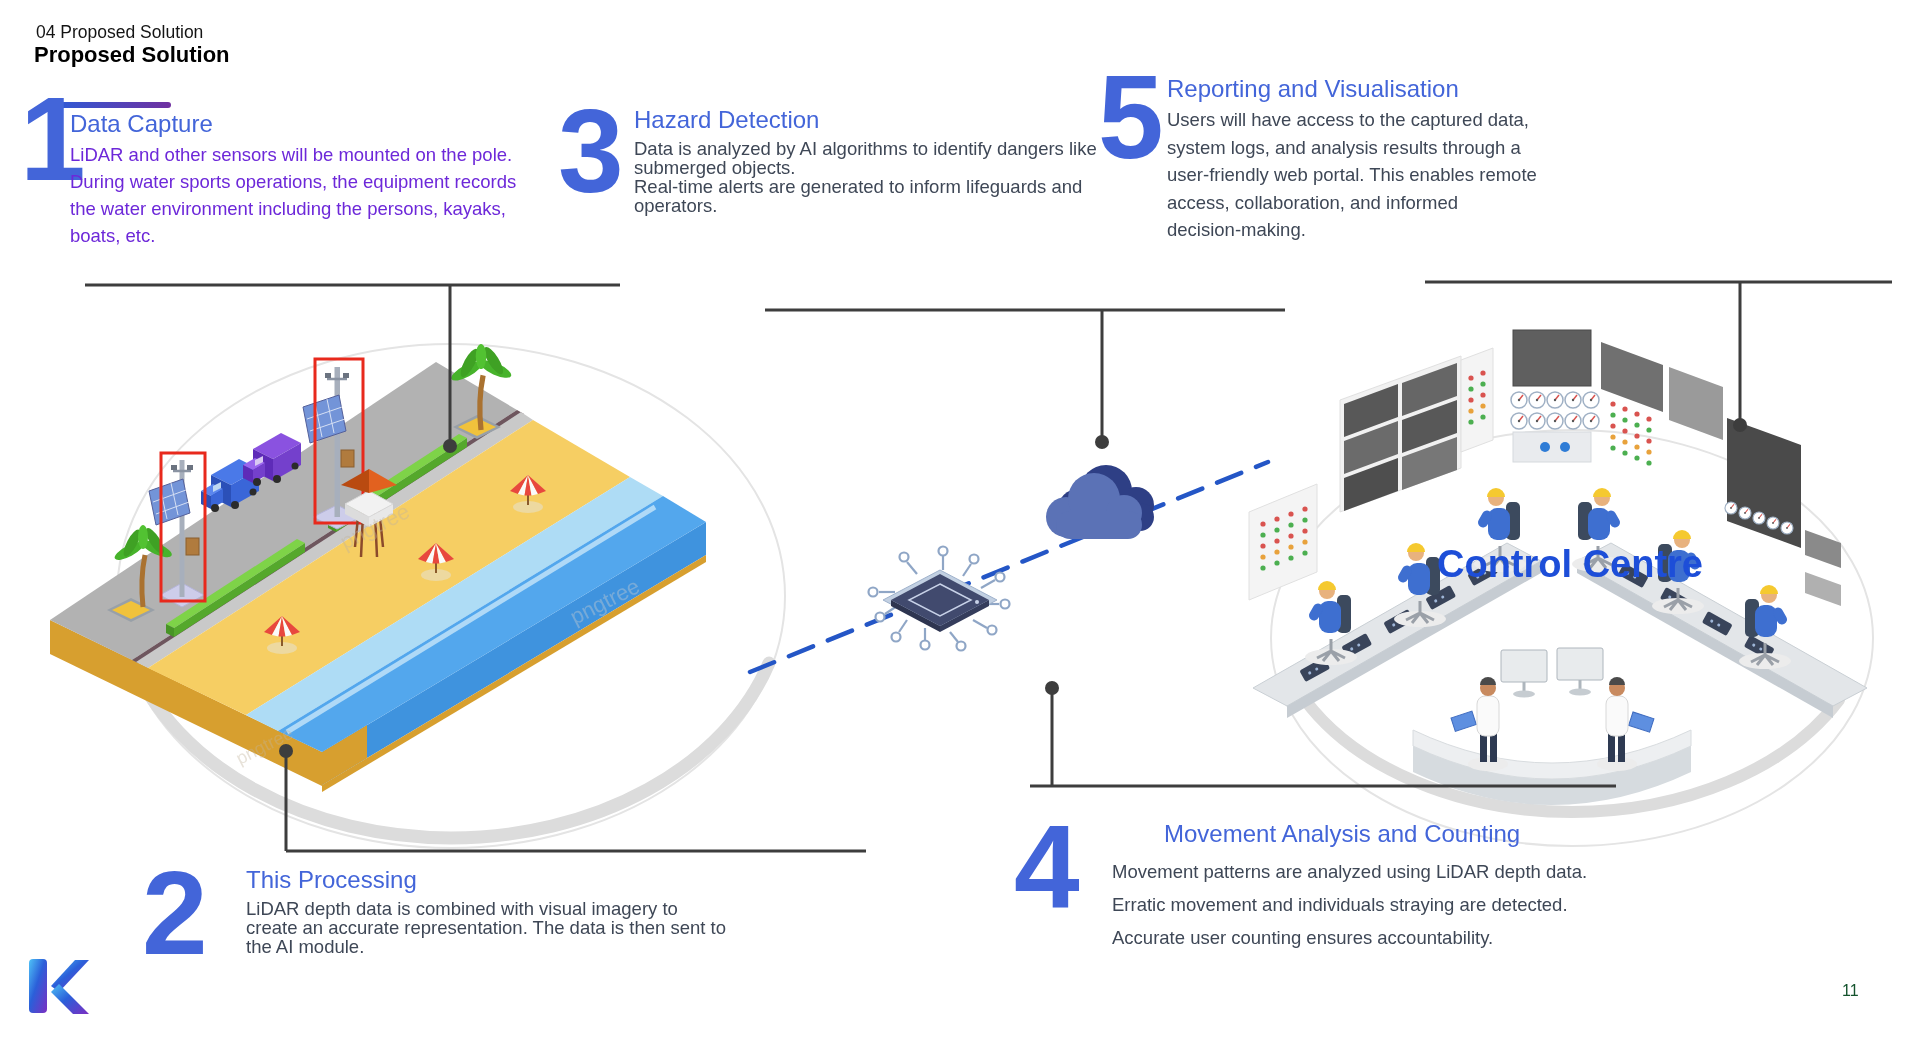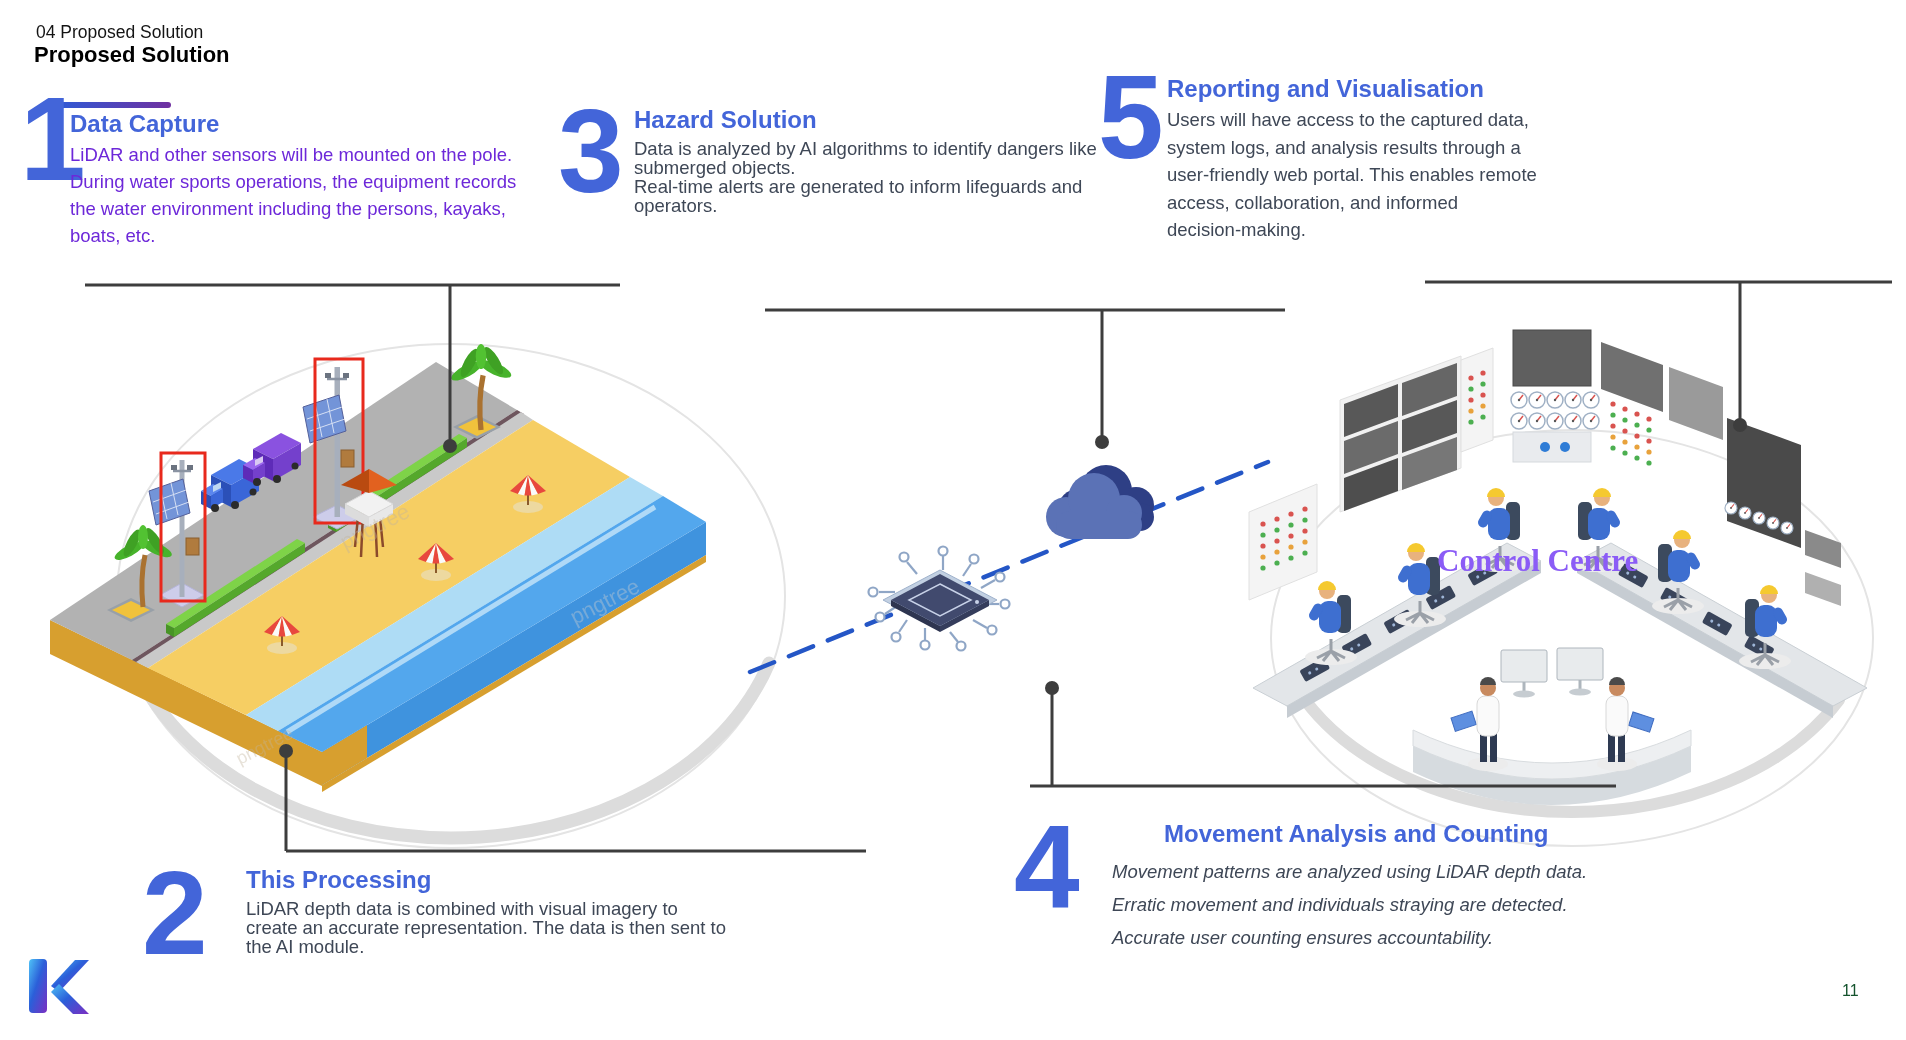--- a/index.html
+++ b/index.html
@@ -9,26 +9,26 @@
   }
   *{margin:0;padding:0;box-sizing:border-box;}
   html,body{width:1906px;height:1040px;background:#fff;overflow:hidden;
     font-family:"Liberation Sans", sans-serif;}
   .abs{position:absolute;}
   .kicker{font-size:17.5px;color:#141414;text-align:center;}
   .slide-title{font-size:22px;font-weight:bold;color:#000;}
   .grad-bar{width:116px;height:6px;border-radius:3px;
     background:linear-gradient(90deg,#2E5BD7,#7030A0);}
   .step-num{font-size:118px;font-weight:bold;color:var(--accent);line-height:0.84;letter-spacing:-3px;}
-  .step-title{font-size:24px;font-weight:bold;color:var(--accent);}
+  .step-title{font-size:24px;font-weight:normal;color:var(--accent);}
   .step-body{font-size:18.5px;color:var(--body);white-space:pre-line;line-height:19px;}
   .step-body.s1{color:#6d28d9;line-height:27px;}
-  .step-body.s4{line-height:33px;font-style:italic;}
+  .step-body.s4{line-height:33px;}
   .step-body.s5{line-height:27.5px;}
-  .cc-label{font-size:31px;font-weight:bold;color:#8b5cf6;font-family:Liberation Serif, serif;}
+  .cc-label{font-size:38px;font-weight:bold;color:#1d4ed8;}
   .page-num{font-size:16px;color:#14532d;}
   svg{display:block;}
 </style>
 </head>
 <body>
 
 <svg class="abs" style="left:15px;top:295px" width="850" height="580" viewBox="0 0 850 580">
   <defs>
     <g id="palm">
       <path d="M0 60 Q-3 32 2 8" stroke="#AA7230" stroke-width="5" fill="none"></path>
@@ -377,21 +377,21 @@
 the water environment including the persons, kayaks,
 boats, etc.</div>
 
 <div class="abs step-num" style="left:142px;top:864px">2</div>
 <div class="abs step-title" style="left:246px;top:866px">This Processing</div>
 <div class="abs step-body" style="left:246px;top:899px;width:520px">LiDAR depth data is combined with visual imagery to
 create an accurate representation. The data is then sent to
 the AI module.</div>
 
 <div class="abs step-num" style="left:558px;top:102px">3</div>
-<div class="abs step-title" style="left:634px;top:106px">Hazard Solution</div>
+<div class="abs step-title" style="left:634px;top:106px">Hazard Detection</div>
 <div class="abs step-body" style="left:634px;top:139px;width:500px">Data is analyzed by AI algorithms to identify dangers like
 submerged objects.
 Real-time alerts are generated to inform lifeguards and
 operators.</div>
 
 <div class="abs step-num" style="left:1014px;top:818px">4</div>
 <div class="abs step-title" style="left:1164px;top:820px">Movement Analysis and Counting</div>
 <div class="abs step-body s4" style="left:1112px;top:855px;width:540px">Movement patterns are analyzed using LiDAR depth data.
 Erratic movement and individuals straying are detected.
 Accurate user counting ensures accountability.</div>

